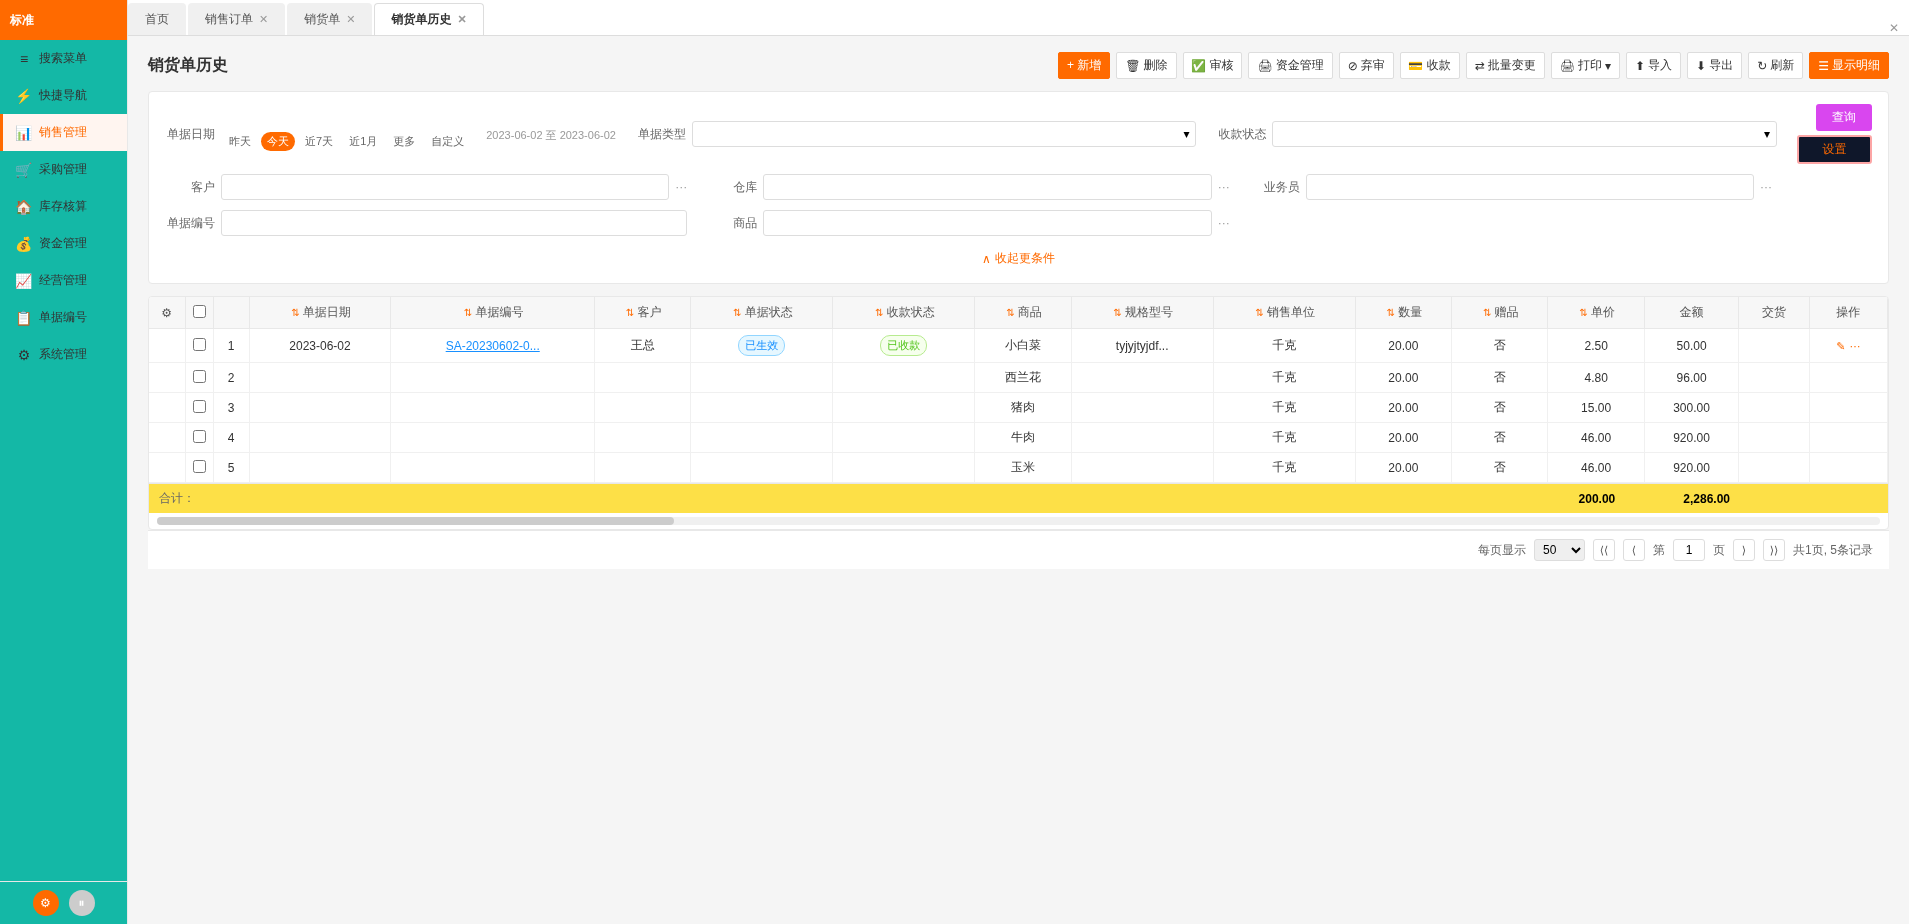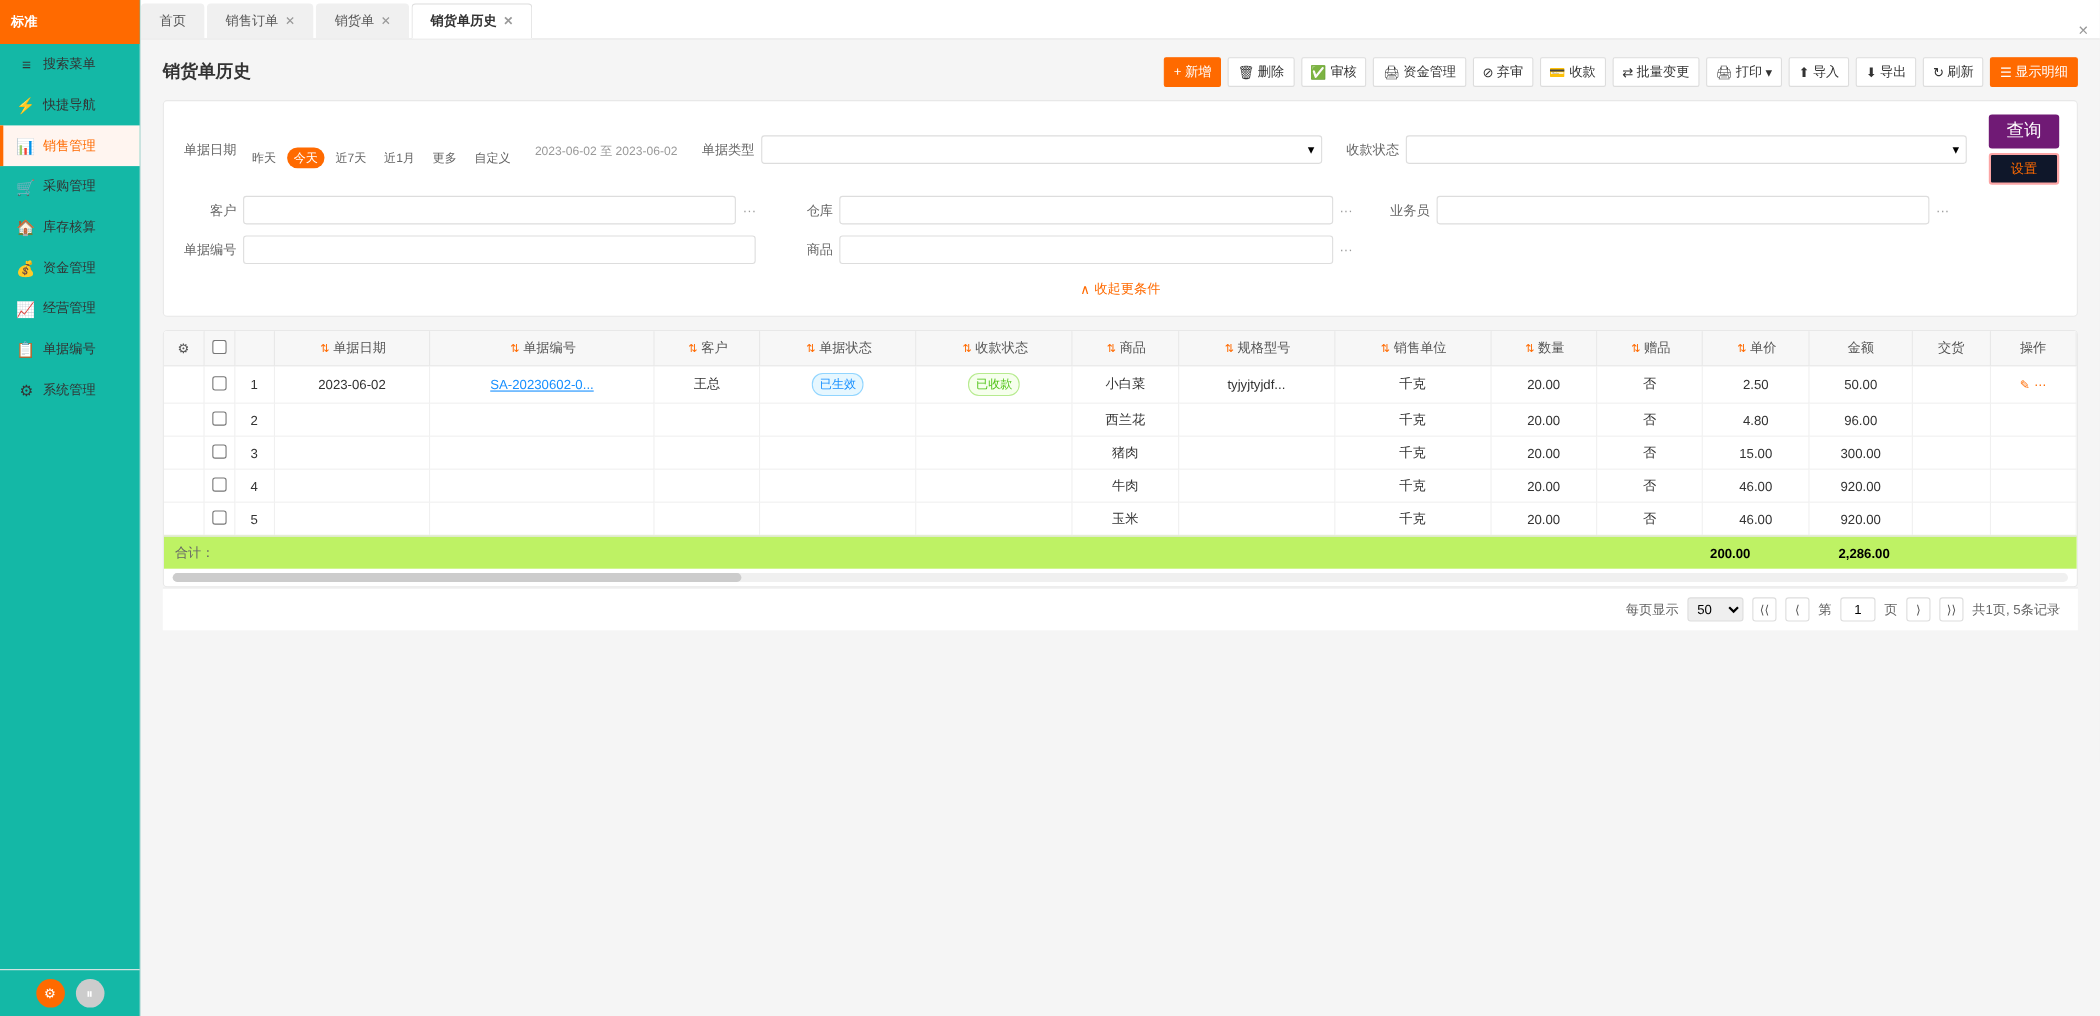--- a/index.html
+++ b/index.html
@@ -192,27 +192,28 @@
       display: flex;
       align-items: center;
       justify-content: center;
       gap: 4px;
       color: #ff6a00;
       cursor: pointer;
       font-size: 12px;
       padding: 4px 0;
     }
     .query-btn {
-      background: #701a75;
+      background: #d946ef;
       color: #fff;
       border: none;
       border-radius: 3px;
       padding: 5px 16px;
       cursor: pointer;
-      font-size: 16px;
+      font-size: 12px;
+      margin-left: 19px;
     }
     .setting-btn {
       background: #0f172a;
       color: #ff6a00;
       border: 2px solid #fca5a5;
       border-radius: 3px;
       padding: 4px 14px;
       cursor: pointer;
       font-size: 12px;
     }
@@ -259,26 +260,26 @@
     .status-paid { background: #f6ffed; color: #52c41a; border: 1px solid #b7eb8f; }
     .action-btn {
       color: #ff6a00;
       cursor: pointer;
       font-size: 11px;
       margin: 0 2px;
     }
 
     
     .table-footer {
-      background: #bef264;
+      background: #fde047;
       border-top: 1px solid #e8e8e8;
       padding: 6px 10px;
       display: flex;
       align-items: center;
-      gap: 20px;
+      gap: 8px;
     }
     .footer-label { color: #666; }
     .footer-total { font-weight: bold; }
 
     
     .pagination {
       display: flex;
       align-items: center;
       justify-content: flex-end;
       padding: 8px 16px;

